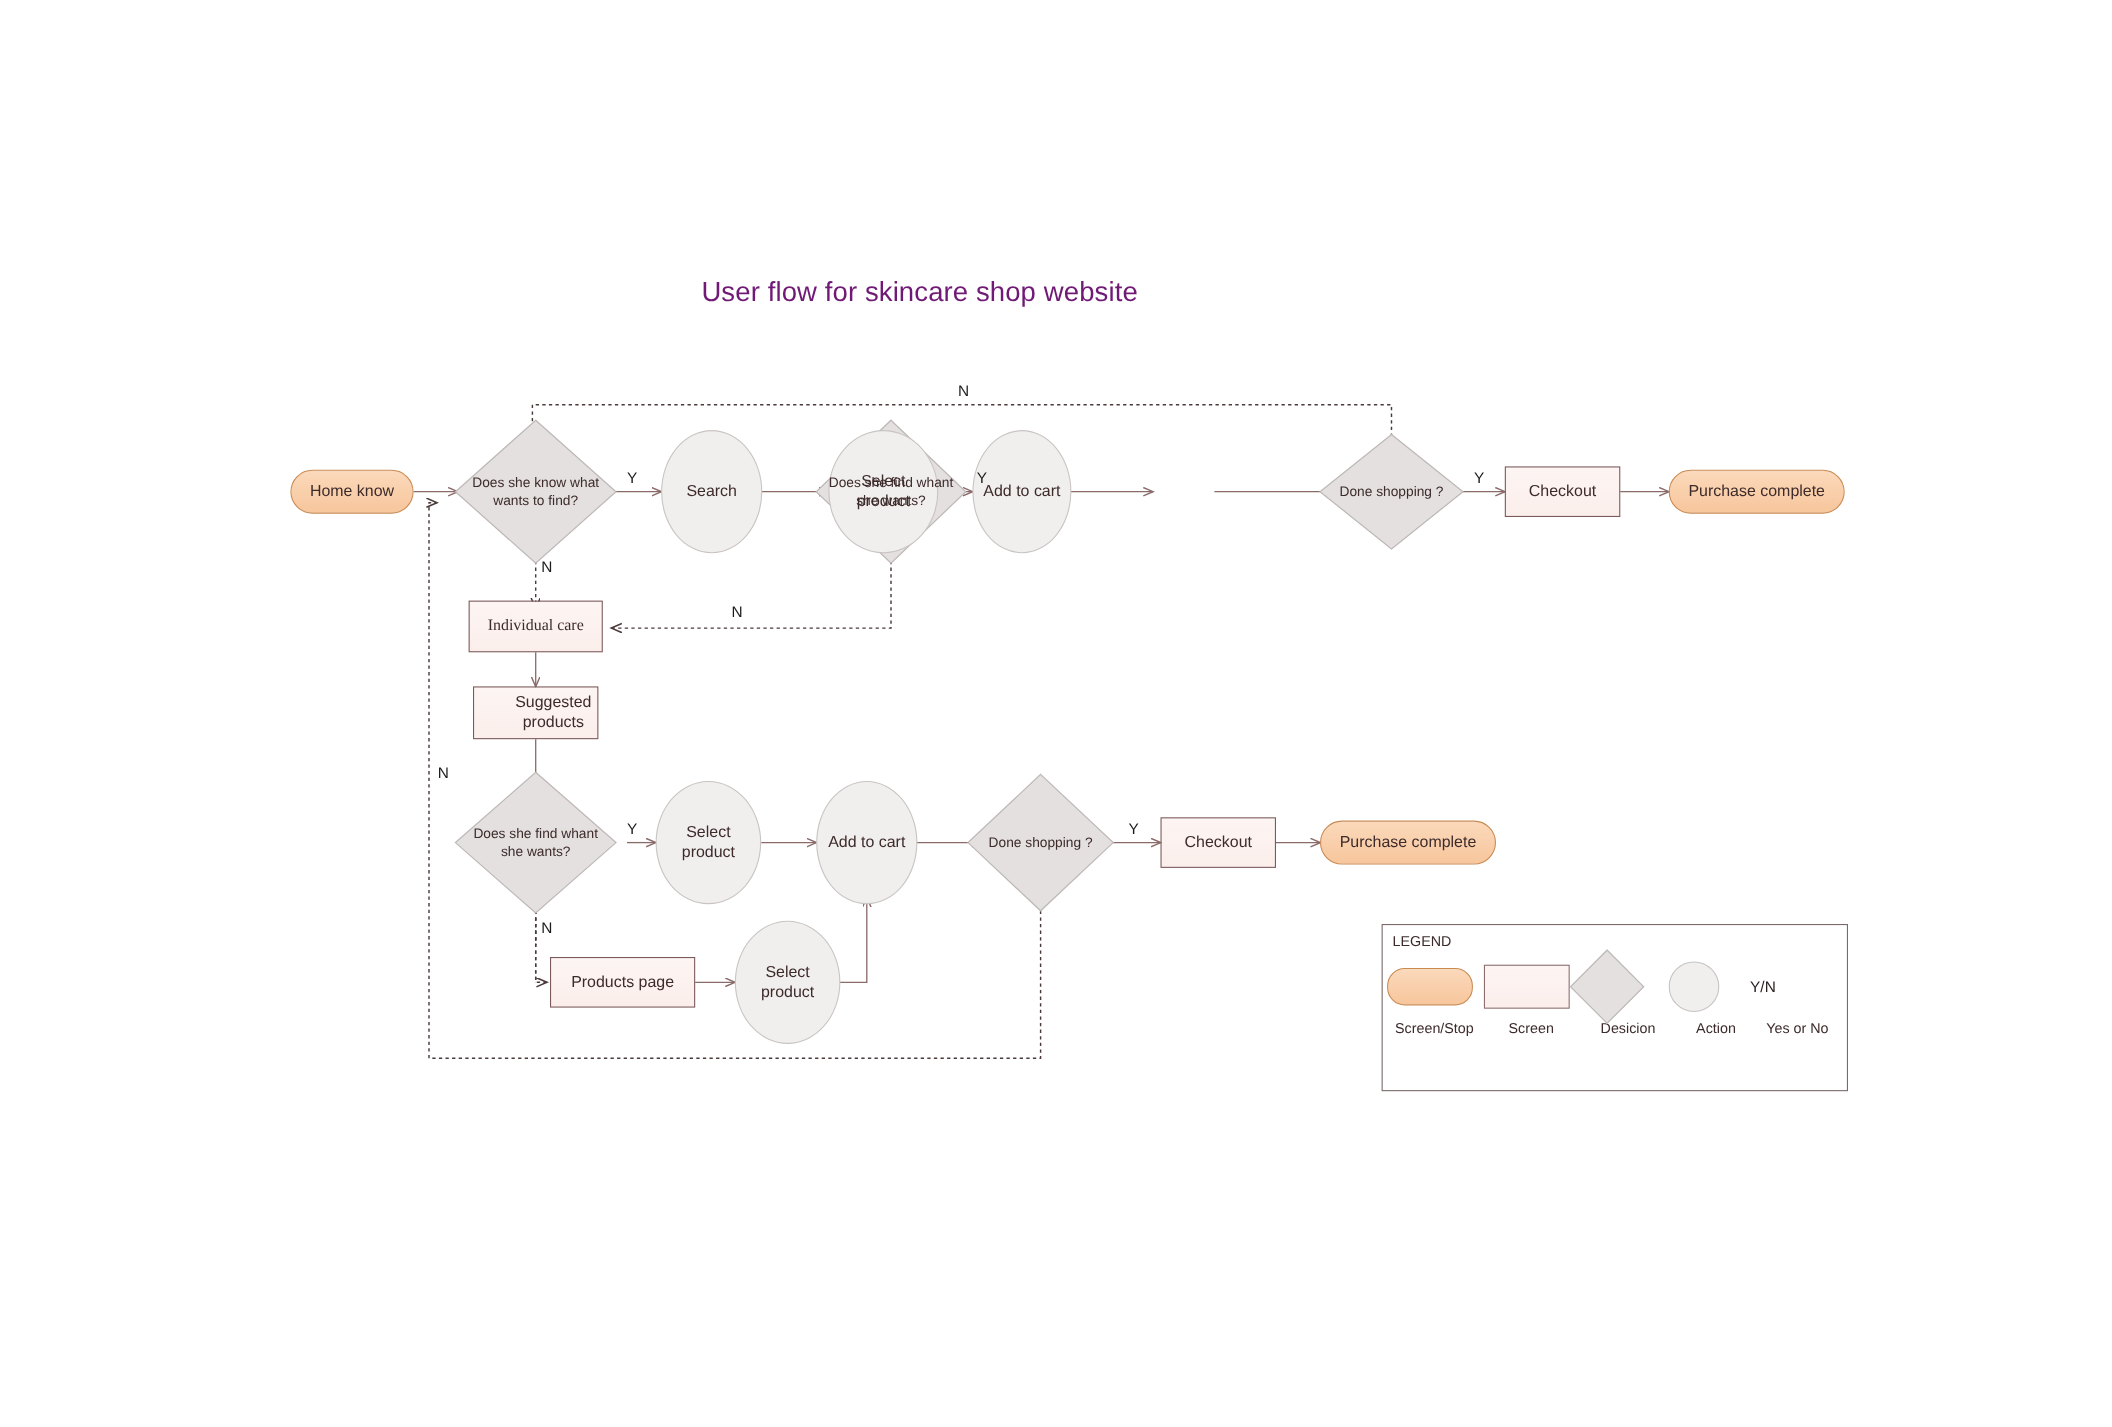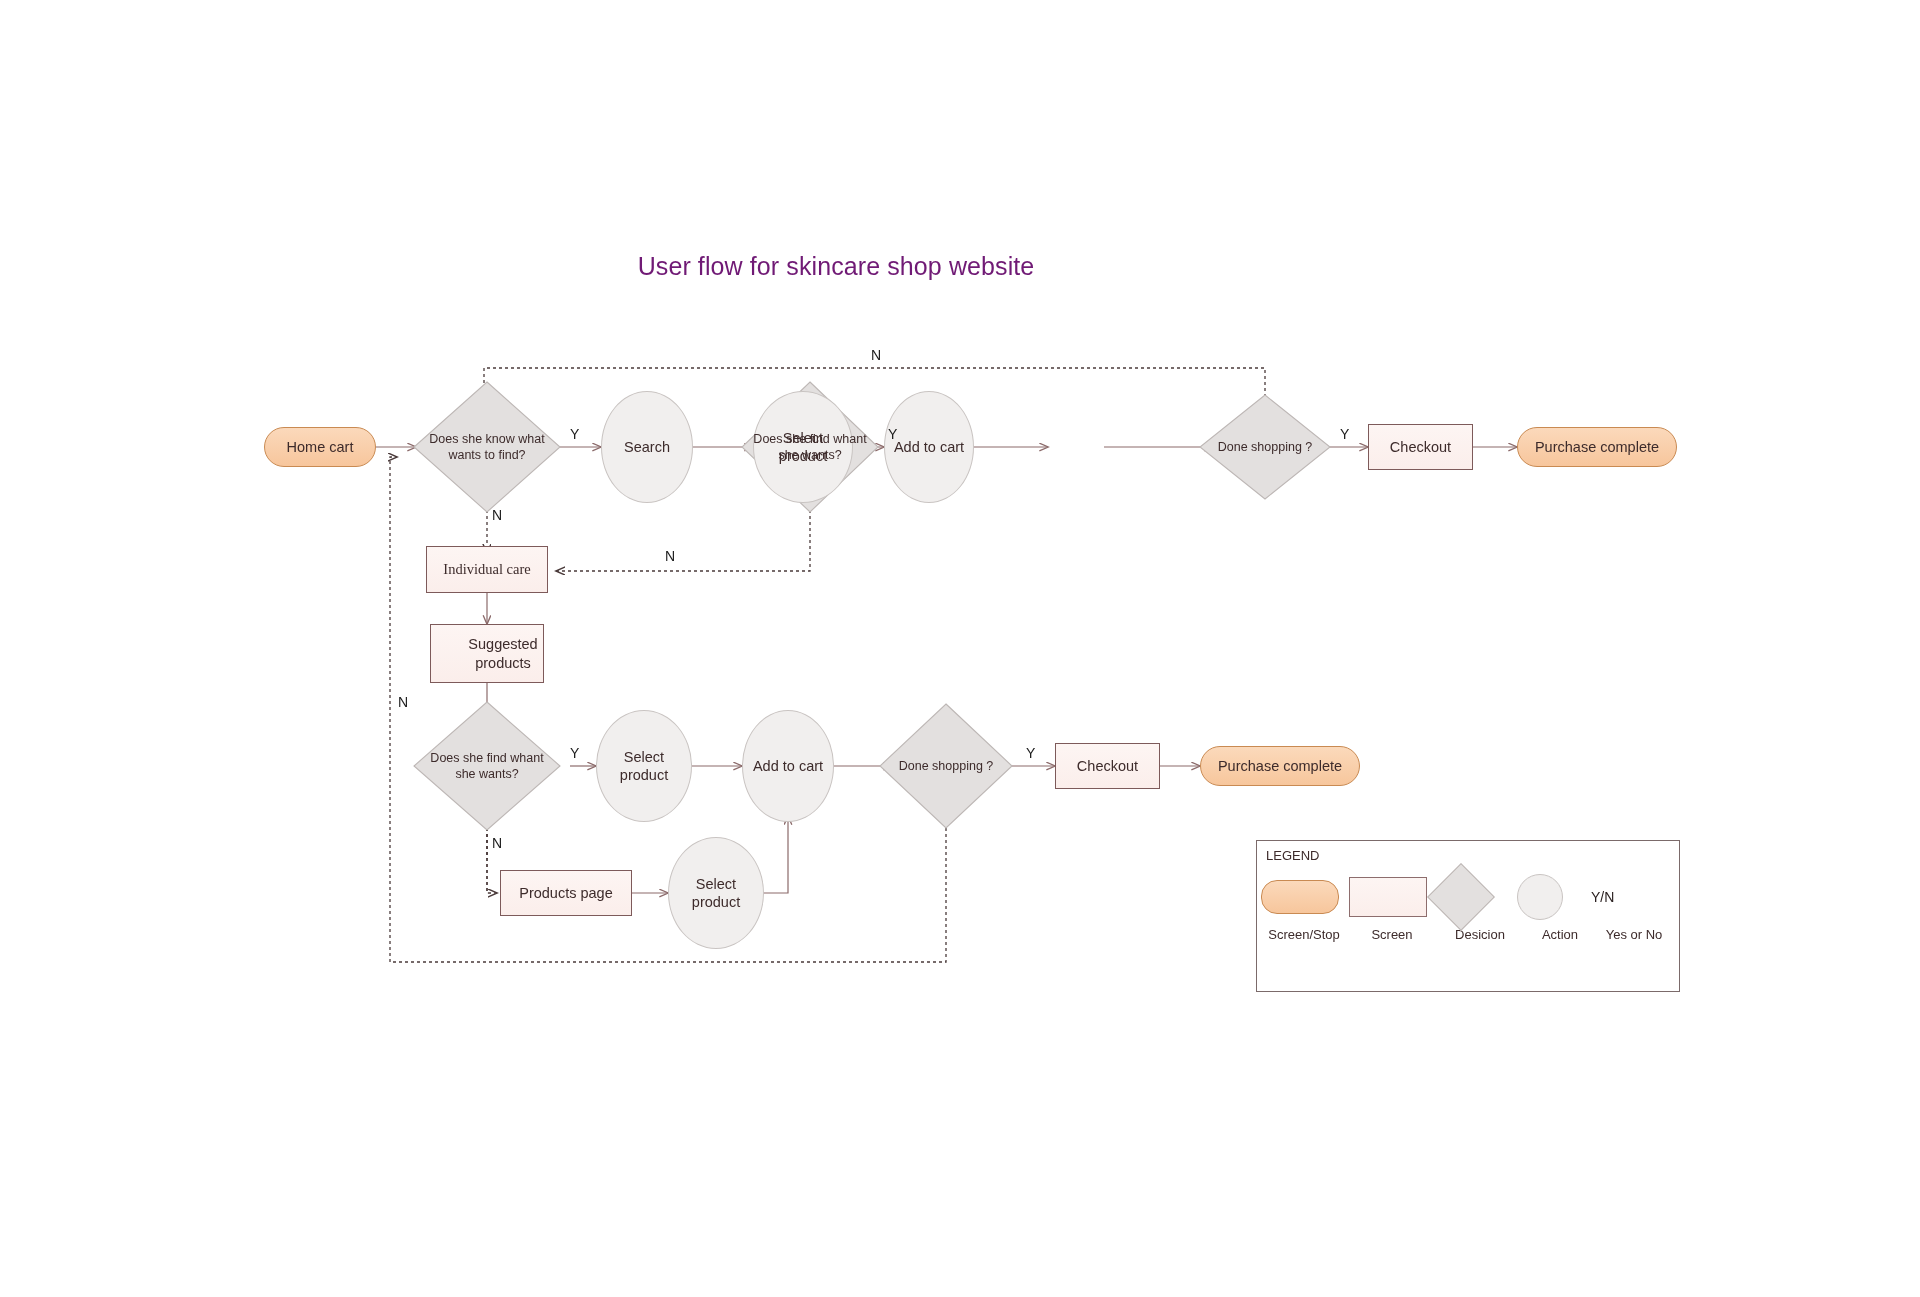--- a/index.html
+++ b/index.html
@@ -206,21 +206,21 @@
     <polygon points="810,382 878,447 810,512 742,447"></polygon>
     <polygon points="1265,395 1330,447 1265,499 1200,447"></polygon>
     <polygon points="487,702 560,766 487,830 414,766"></polygon>
     <polygon points="946,704 1012,766 946,828 880,766"></polygon>
   </g>
 </svg>
 
 <div class="title">User flow for skincare shop website</div>
 
 <div class="node n-startstop" style="left:264px; top:427px; width:112px; height:40px;">
-  <span class="lbl">Home cart</span>
+  <span class="lbl">Home know</span>
 </div>
 
 <div class="node n-decision" style="left:414px; top:382px; width:146px; height:130px;justify-content:center;">
   <span class="lbl">Does she know what wants to find?</span>
 </div>
 
 <div class="node n-action" style="left:601px; top:391px; width:92px; height:112px;">
   <span class="lbl">Search</span>
 </div>
 
@@ -245,21 +245,21 @@
 </div>
 
 <div class="node n-startstop" style="left:1517px; top:427px; width:160px; height:40px;">
   <span class="lbl">Purchase complete</span>
 </div>
 
 <div class="node n-screen" style="left:426px; top:546px; width:122px; height:47px;font-family:Liberation Serif, serif;">
   <span class="lbl">Individual care</span>
 </div>
 
-<div class="node n-screen" style="left:430px; top:624px; width:114px; height:59px;padding-left:32px;">
+<div class="node n-screen" style="left:430px; top:624px; width:114px; height:48px;padding-left:32px;">
   <span class="lbl">Suggested products</span>
 </div>
 
 <div class="node n-decision" style="left:414px; top:702px; width:146px; height:128px;">
   <span class="lbl">Does she find whant she wants?</span>
 </div>
 
 <div class="node n-action" style="left:596px; top:710px; width:96px; height:112px;">
   <span class="lbl">Select product</span>
 </div>

